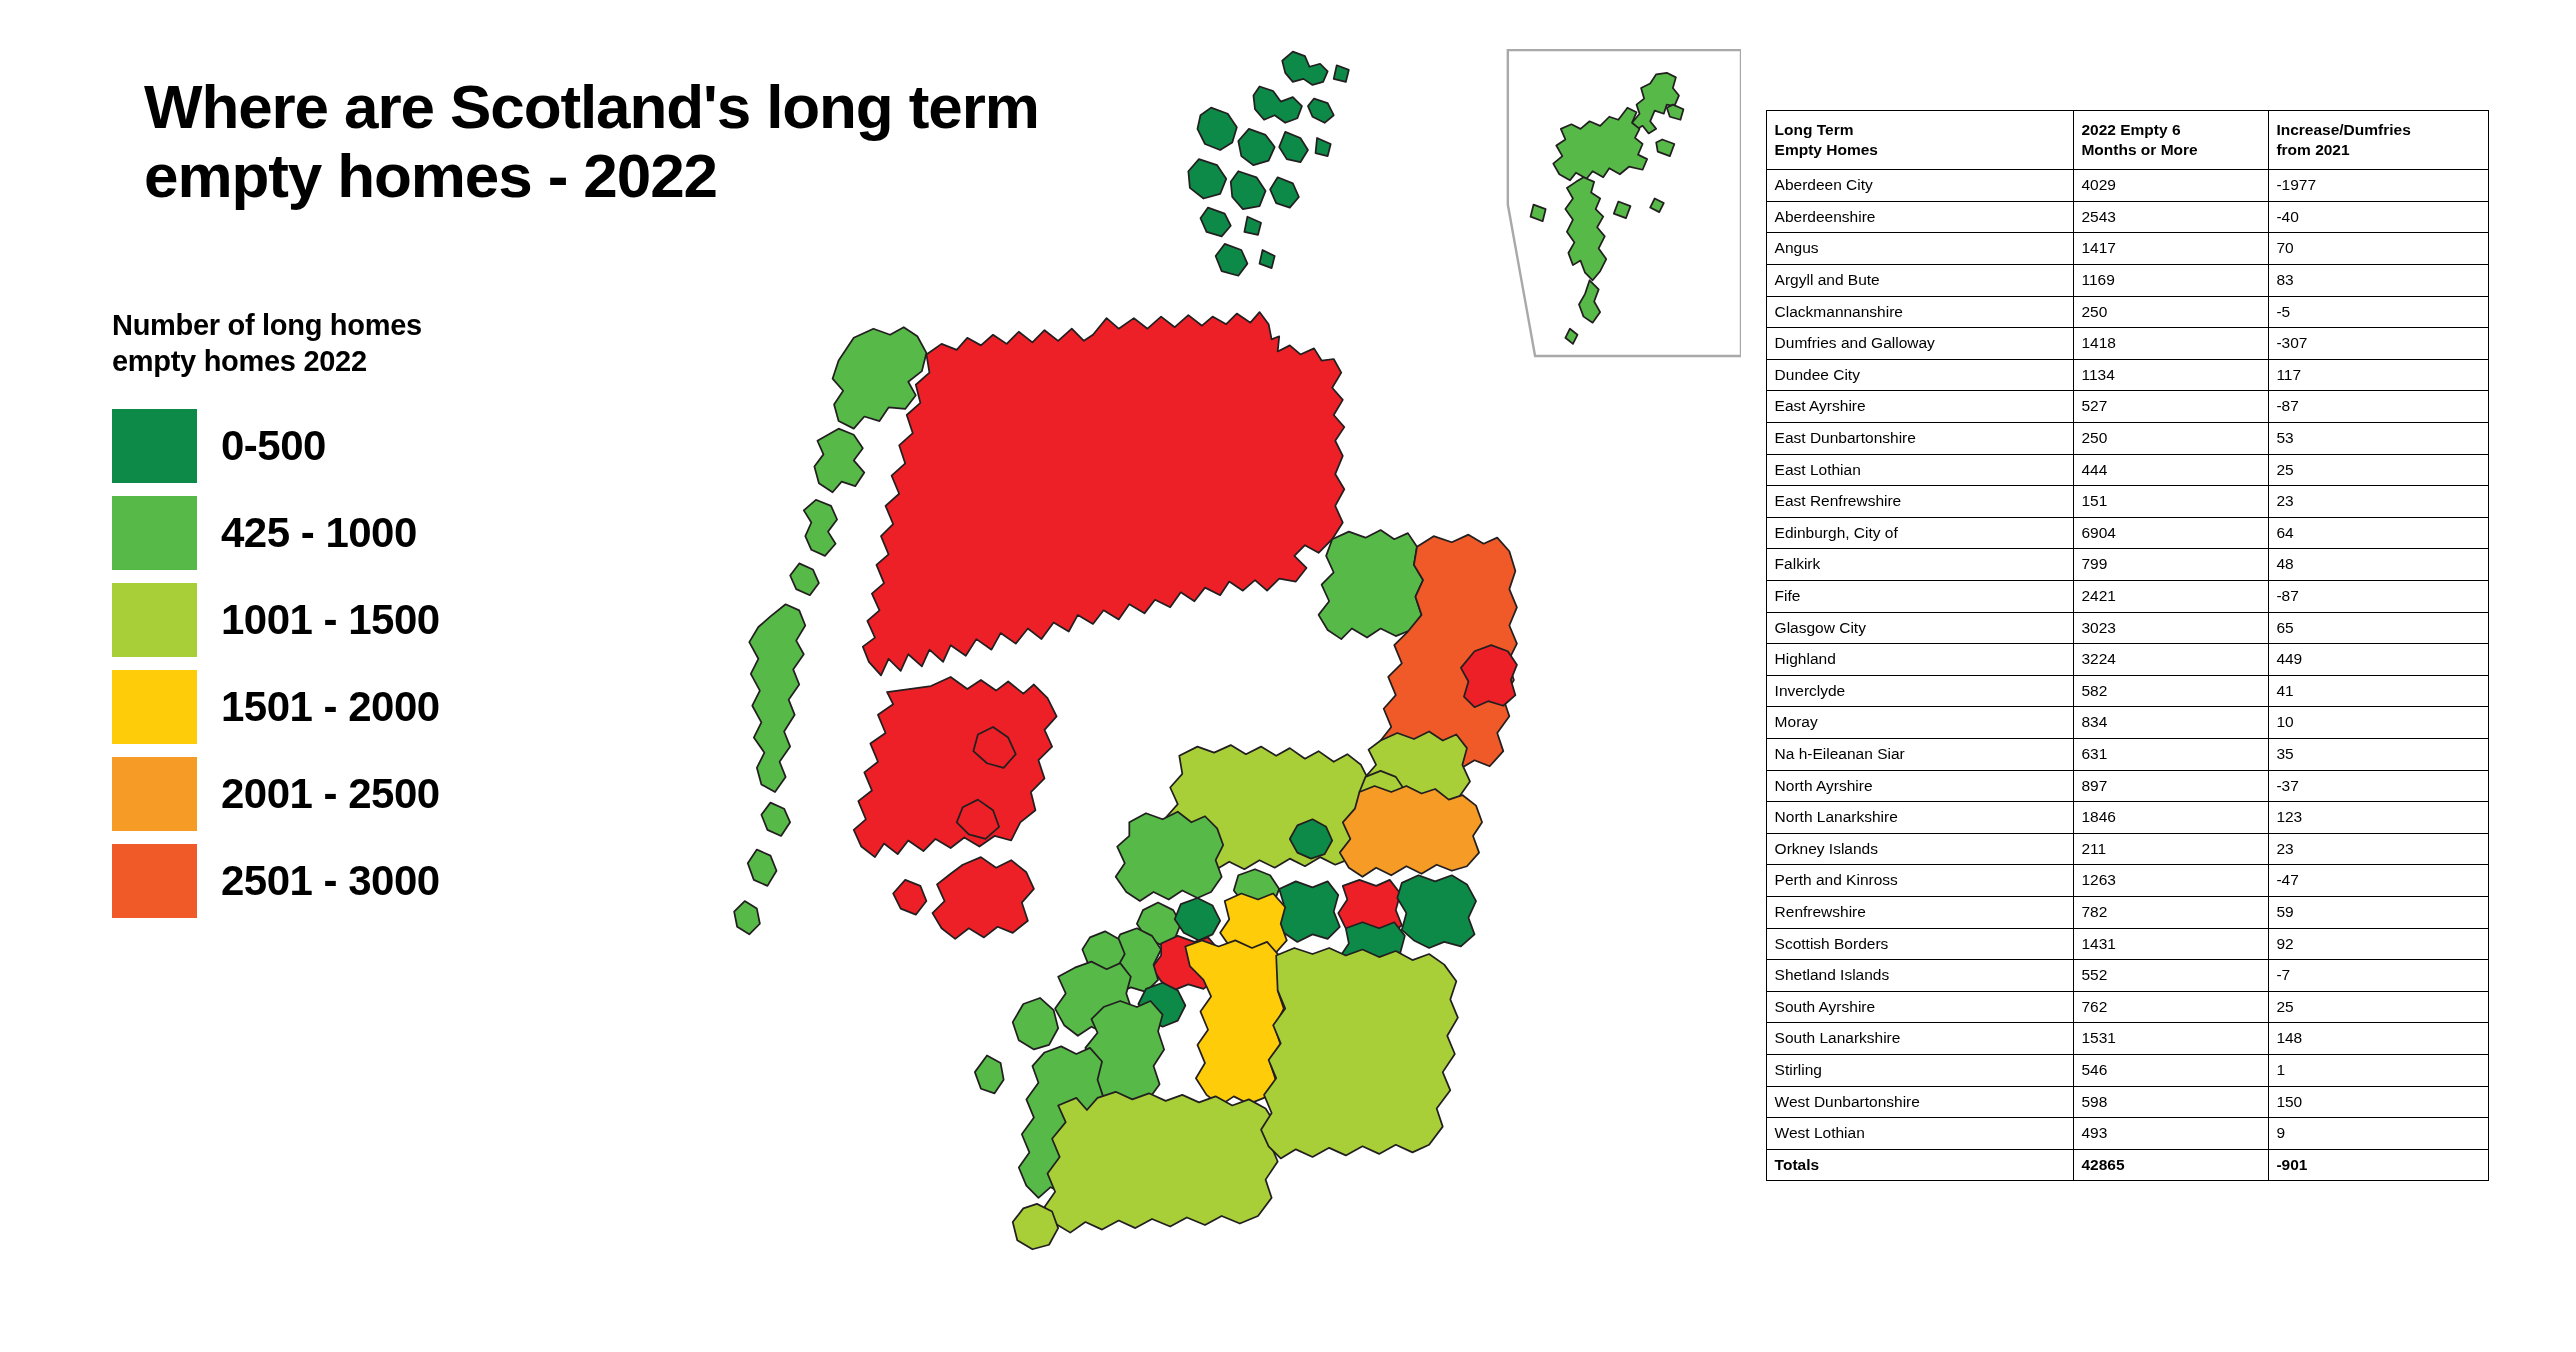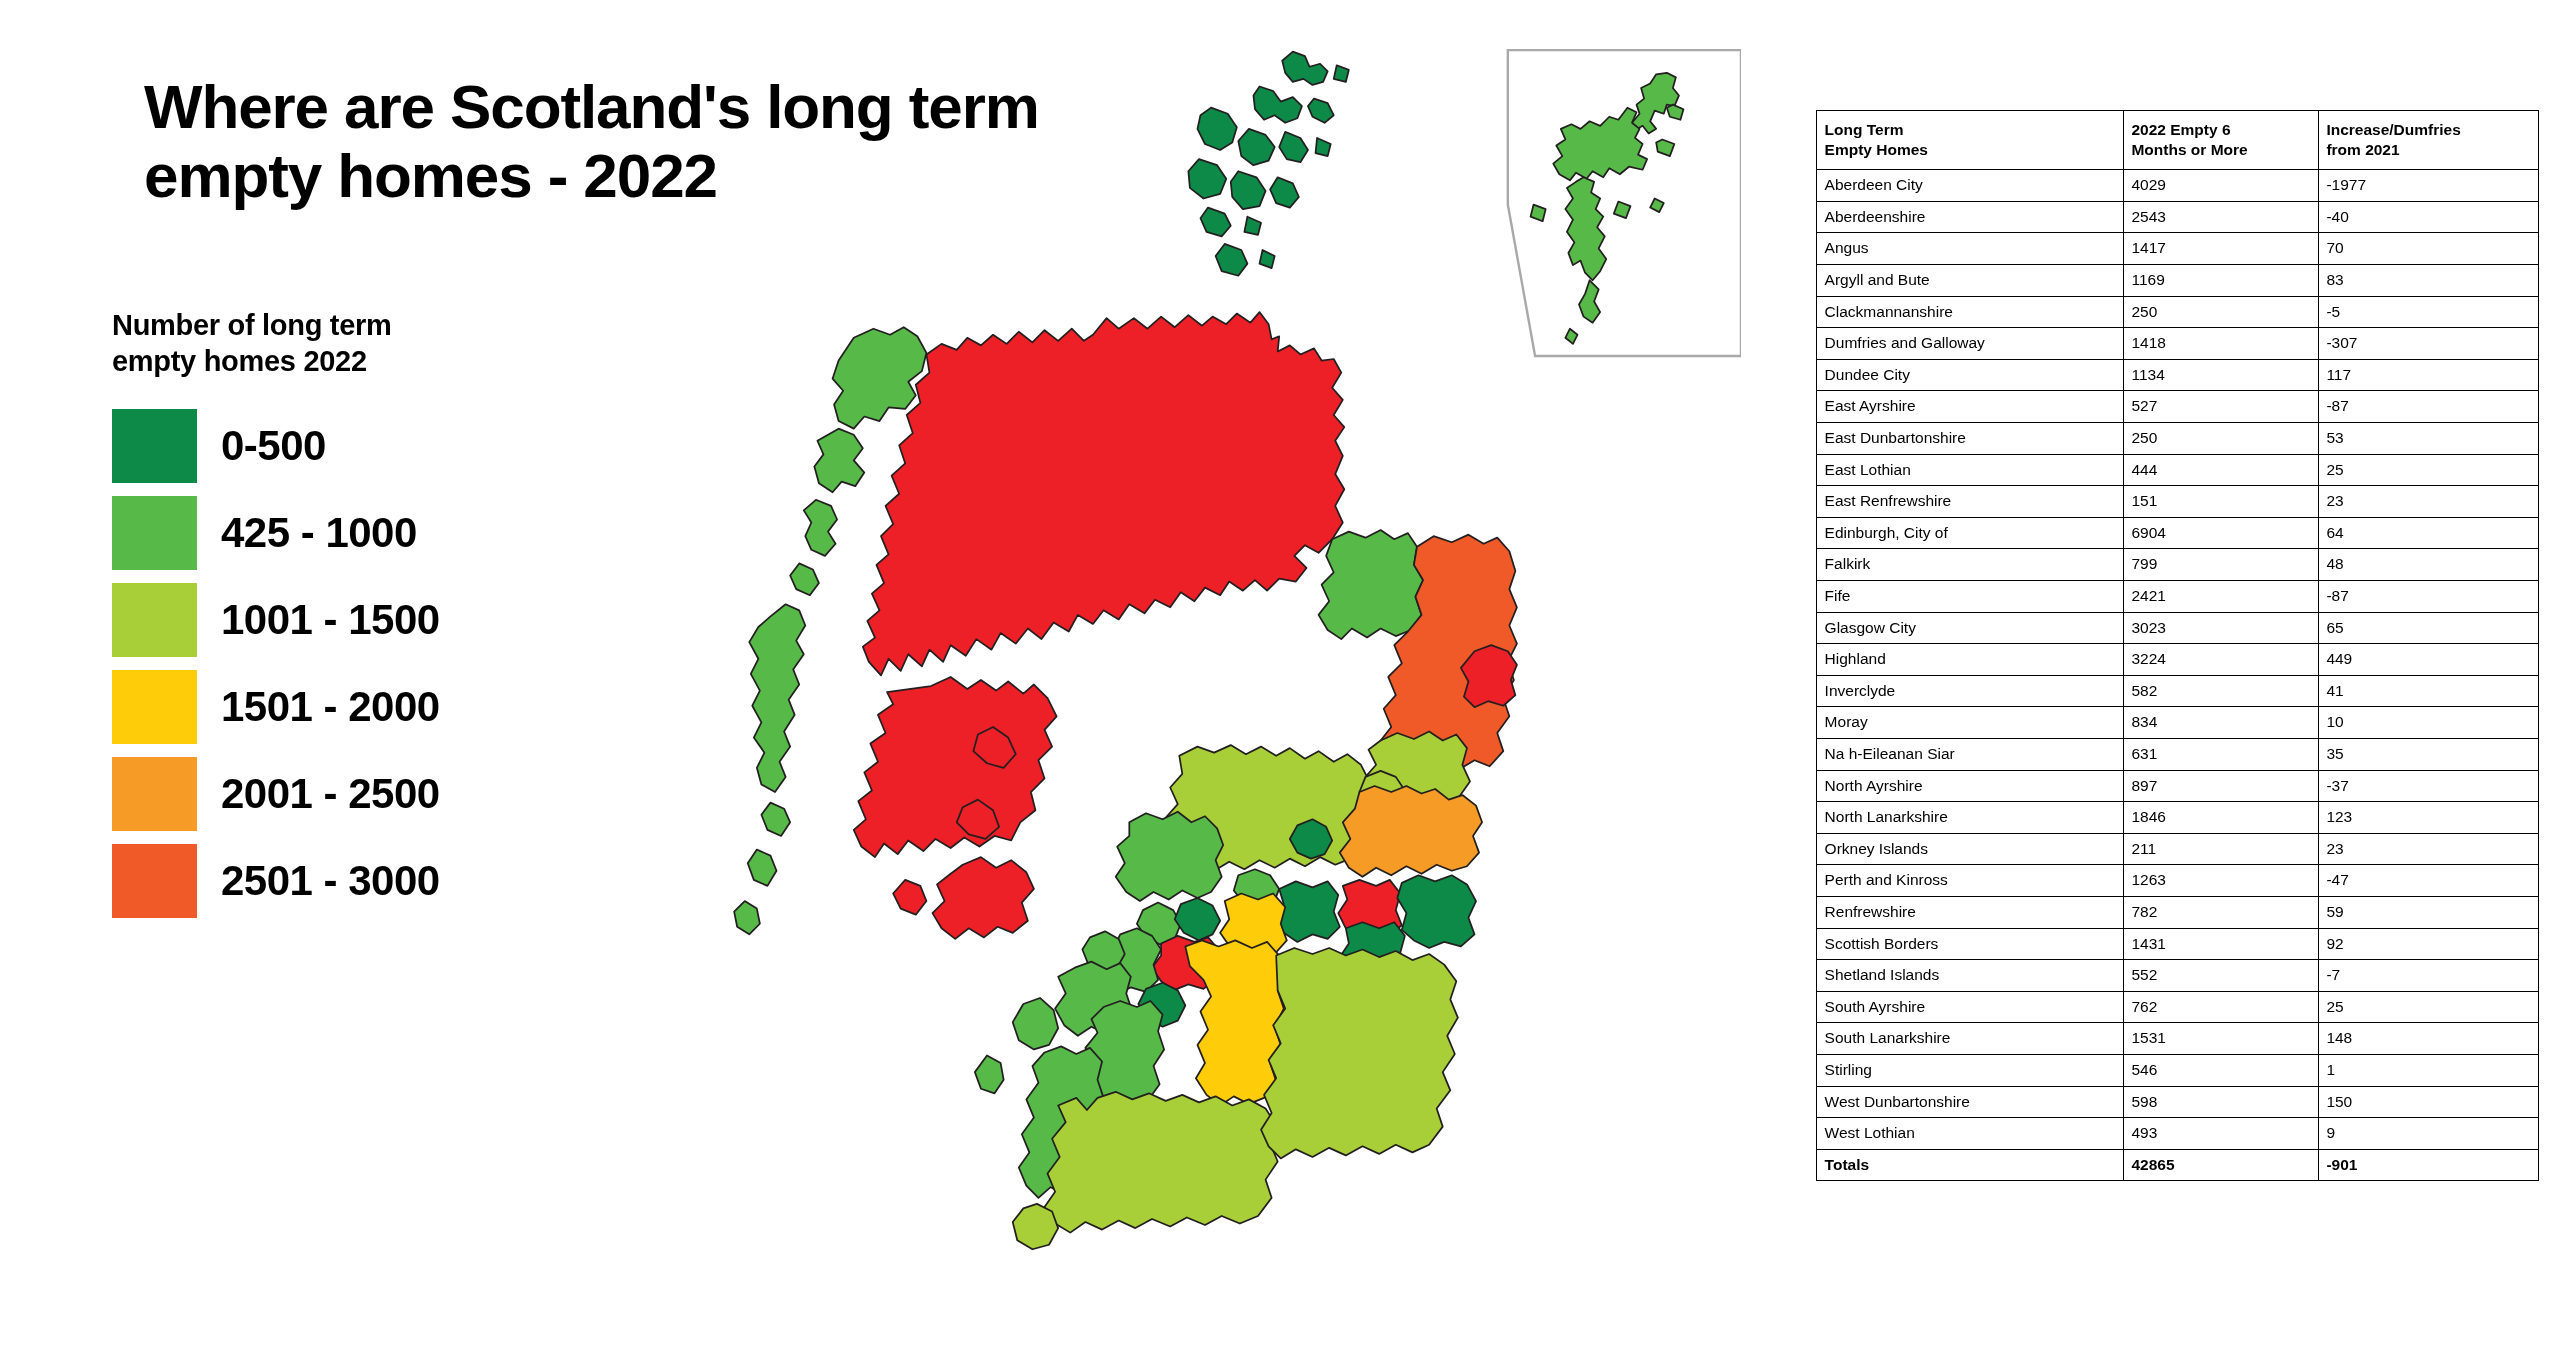--- a/index.html
+++ b/index.html
@@ -21,21 +21,21 @@
   .legend-label{margin-left:24px;font-size:42px;font-weight:bold;
                 letter-spacing:-0.5px;white-space:nowrap;}
 
   
   #map{position:absolute;left:666px;top:38px;width:1075px;height:1287px;}
   #map svg{display:block;width:100%;height:100%;}
   .region{stroke:#231f20;stroke-width:1.15;stroke-linejoin:round;}
   .insetbox{fill:none;stroke:#a9a9a9;stroke-width:1.6;}
 
   
-  #table-wrap{position:absolute;left:1816px;top:110px;width:723px;}
+  #table-wrap{position:absolute;left:1766px;top:110px;width:723px;}
   table{border-collapse:collapse;width:100%;table-layout:fixed;
         font-size:15.5px;line-height:1.2;}
   col.c1{width:42.5%;} col.c2{width:27%;} col.c3{width:30.5%;}
   th,td{border:0.8px solid #000;padding:6px 6.8px 6px 7.6px;
         text-align:left;vertical-align:middle;height:16.7px;}
   thead th{font-weight:bold;font-size:15.5px;padding-top:9px;
            padding-bottom:9px;vertical-align:top;line-height:1.3;}
   thead th .ln{display:block;}
   tbody tr{height:28px;}
   tr.totals-row td{font-weight:bold;}
@@ -43,21 +43,21 @@
 </head>
 <body>
 
 <div id="title">
   <span class="ln">Where are Scotland's long term</span>
   <span class="ln">empty homes - 2022</span>
 </div>
 
 <div id="legend">
   <div id="legend-title">
-    <span class="ln">Number of long term</span>
+    <span class="ln">Number of long homes</span>
     <span class="ln">empty homes 2022</span>
   </div>
 
   <div class="legend-row">
     <span class="legend-swatch" style="background: rgb(14, 138, 72);"></span>
     <span class="legend-label">0-500</span>
   </div>
   <div class="legend-row">
     <span class="legend-swatch" style="background: rgb(86, 185, 72);"></span>
     <span class="legend-label">425 - 1000</span>

